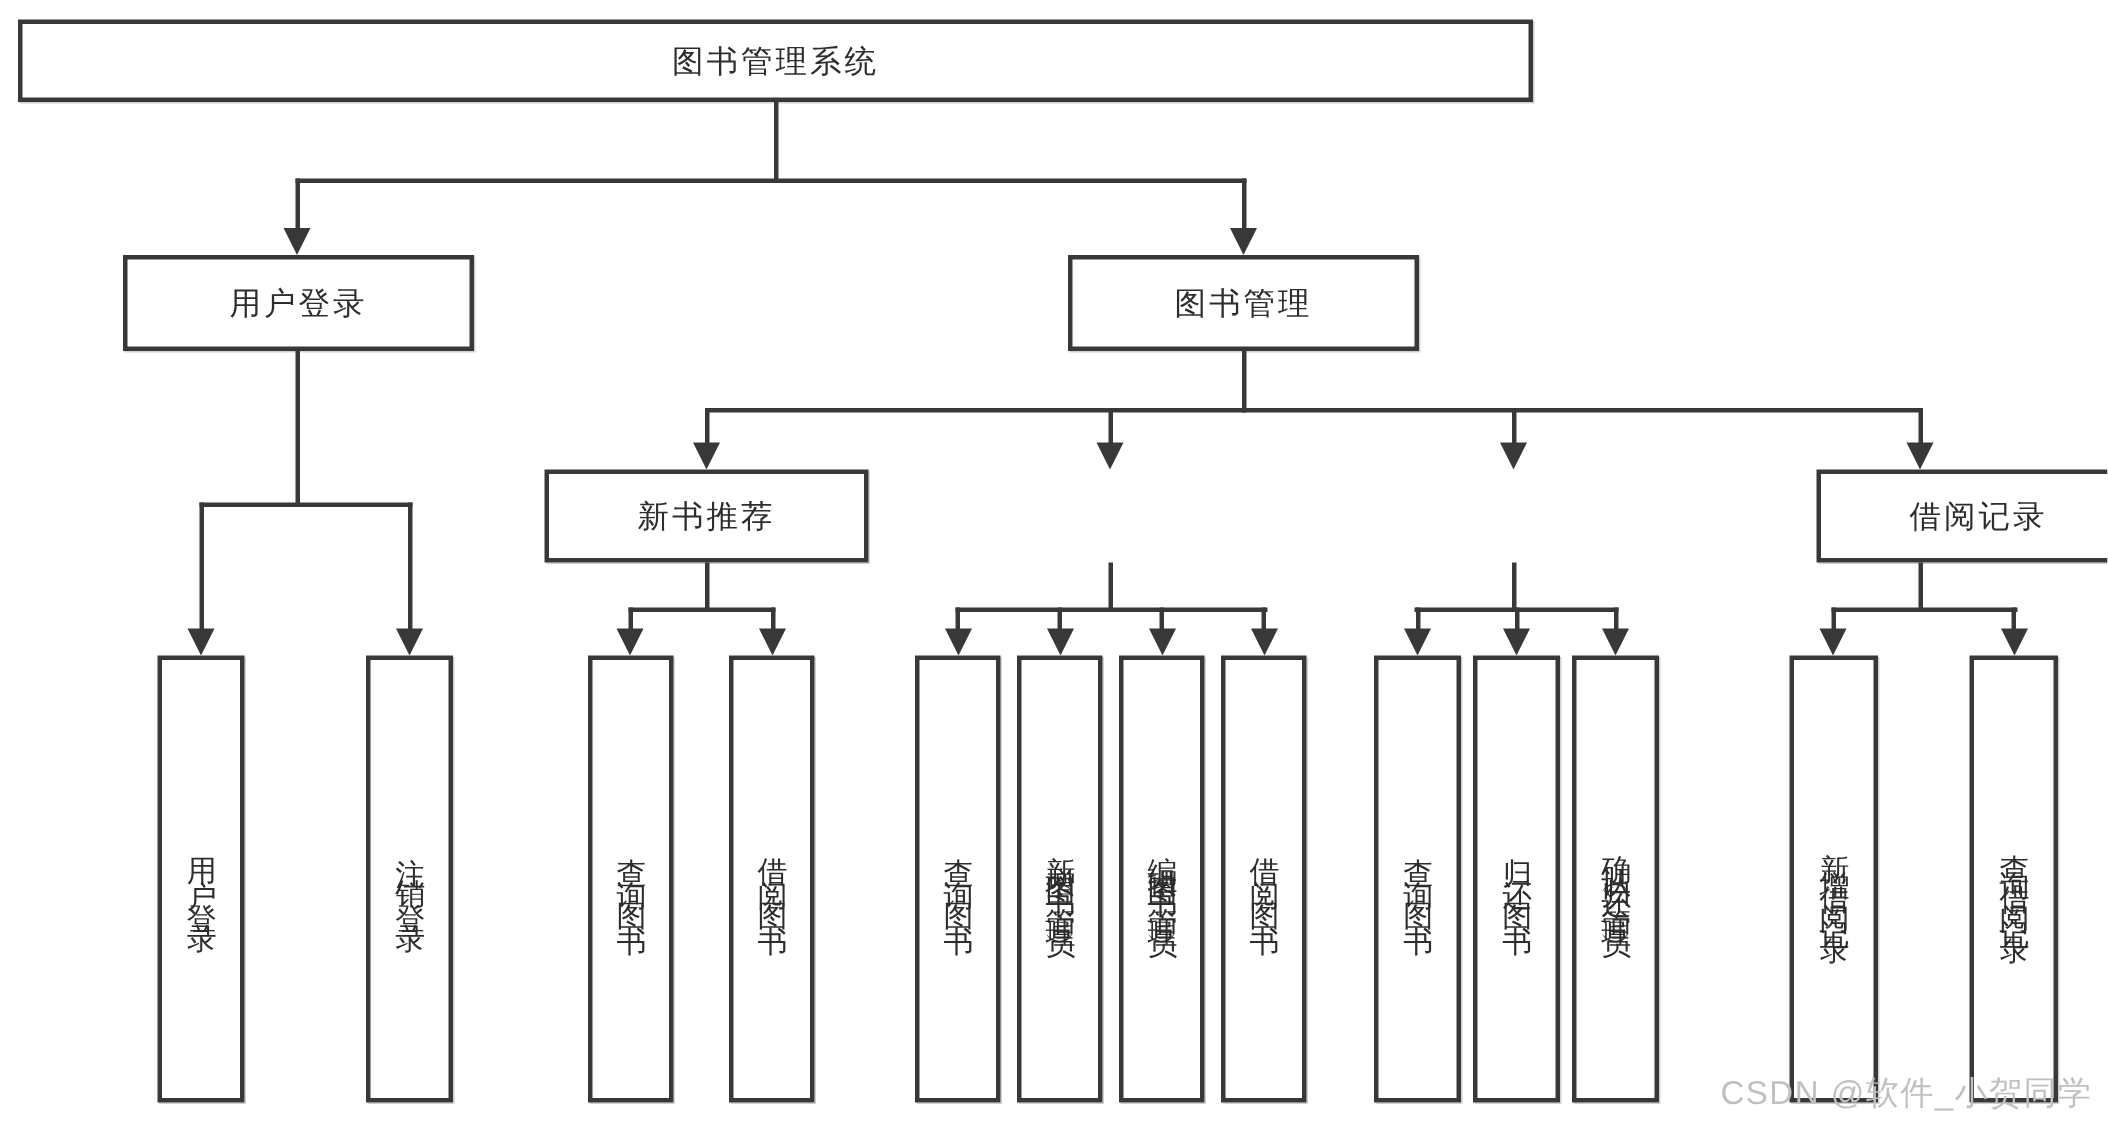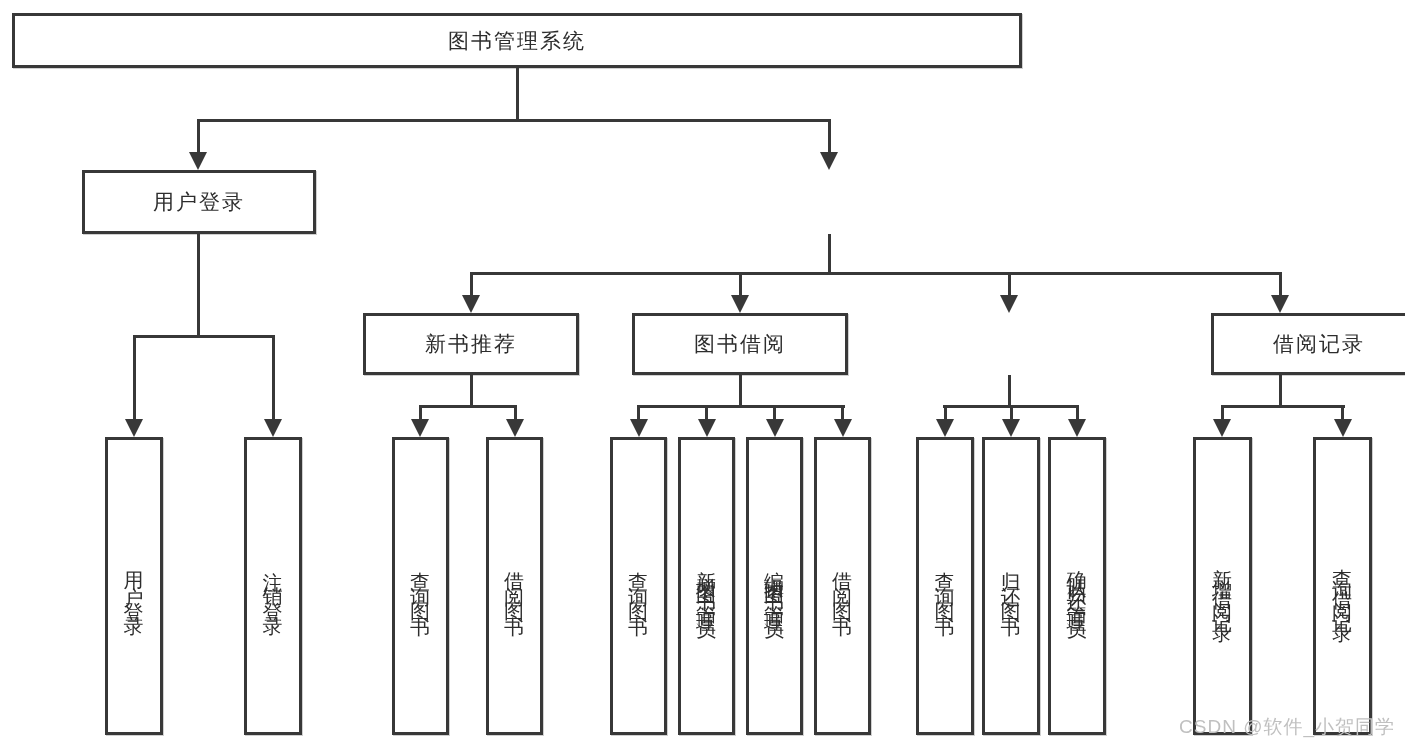--- a/index.html
+++ b/index.html
@@ -22,21 +22,21 @@
   .leaf.len9 span{letter-spacing:7px;}
   .vline,.hline{position:absolute;background:#383838;}
   .vline{width:3px;}
   .hline{height:3px;}
   .arrow{
     position:absolute;width:0;height:0;
     border-left:9px solid transparent;border-right:9px solid transparent;
     border-top:18px solid #383838;
   }
   .watermark{
-    position:absolute;top:714px;right:10px;font-size:19px;color:#c0c0c0;
+    position:absolute;top:714px;right:10px;font-size:22px;color:#c0c0c0;
     letter-spacing:1px;white-space:nowrap;z-index:5;
   }
 </style>
 </head>
 <body>
 
 <div class="canvas">
 
   <div class="box" style="left:12px;top:13px;width:1010px;height:55px;">
     <span class="hlabel">图书管理系统</span>
@@ -45,20 +45,23 @@
   <div class="vline" style="left:516px;top:68px;height:53px;"></div>
   <div class="hline" style="left:197px;top:119px;width:634px;"></div>
   <div class="vline" style="left:197px;top:119px;height:35px;"></div>
   <div class="arrow" style="left:189px;top:152px;"></div>
   <div class="vline" style="left:828px;top:119px;height:35px;"></div>
   <div class="arrow" style="left:820px;top:152px;"></div>
 
   <div class="box" style="left:82px;top:170px;width:234px;height:64px;">
     <span class="hlabel">用户登录</span>
   </div>
+  <div class="box" style="left:712px;top:170px;width:234px;height:64px;">
+    <span class="hlabel">图书管理</span>
+  </div>
 
   <div class="vline" style="left:197px;top:234px;height:103px;"></div>
   <div class="hline" style="left:133px;top:335px;width:142px;"></div>
   <div class="vline" style="left:133px;top:335px;height:86px;"></div>
   <div class="arrow" style="left:125px;top:419px;"></div>
   <div class="vline" style="left:272px;top:335px;height:86px;"></div>
   <div class="arrow" style="left:264px;top:419px;"></div>
 
   <div class="vline" style="left:828px;top:234px;height:41px;"></div>
   <div class="hline" style="left:470px;top:272px;width:812px;"></div>
@@ -66,23 +69,20 @@
   <div class="arrow" style="left:462px;top:295px;"></div>
   <div class="vline" style="left:739px;top:272px;height:26px;"></div>
   <div class="arrow" style="left:731px;top:295px;"></div>
   <div class="vline" style="left:1008px;top:272px;height:26px;"></div>
   <div class="arrow" style="left:1000px;top:295px;"></div>
   <div class="vline" style="left:1279px;top:272px;height:26px;"></div>
   <div class="arrow" style="left:1271px;top:295px;"></div>
 
   <div class="box" style="left:363px;top:313px;width:216px;height:62px;">
     <span class="hlabel">新书推荐</span>
-  </div>
-  <div class="box" style="left:632px;top:313px;width:216px;height:62px;">
-    <span class="hlabel">图书借阅</span>
   </div>
   <div class="box" style="left:1172px;top:313px;width:216px;height:62px;margin-left:39px;">
     <span class="hlabel">借阅记录</span>
   </div>
 
   <div class="vline" style="left:470px;top:375px;height:32px;"></div>
   <div class="hline" style="left:419px;top:405px;width:98px;"></div>
   <div class="vline" style="left:419px;top:405px;height:16px;"></div>
   <div class="arrow" style="left:411px;top:419px;"></div>
   <div class="vline" style="left:514px;top:405px;height:16px;"></div>

